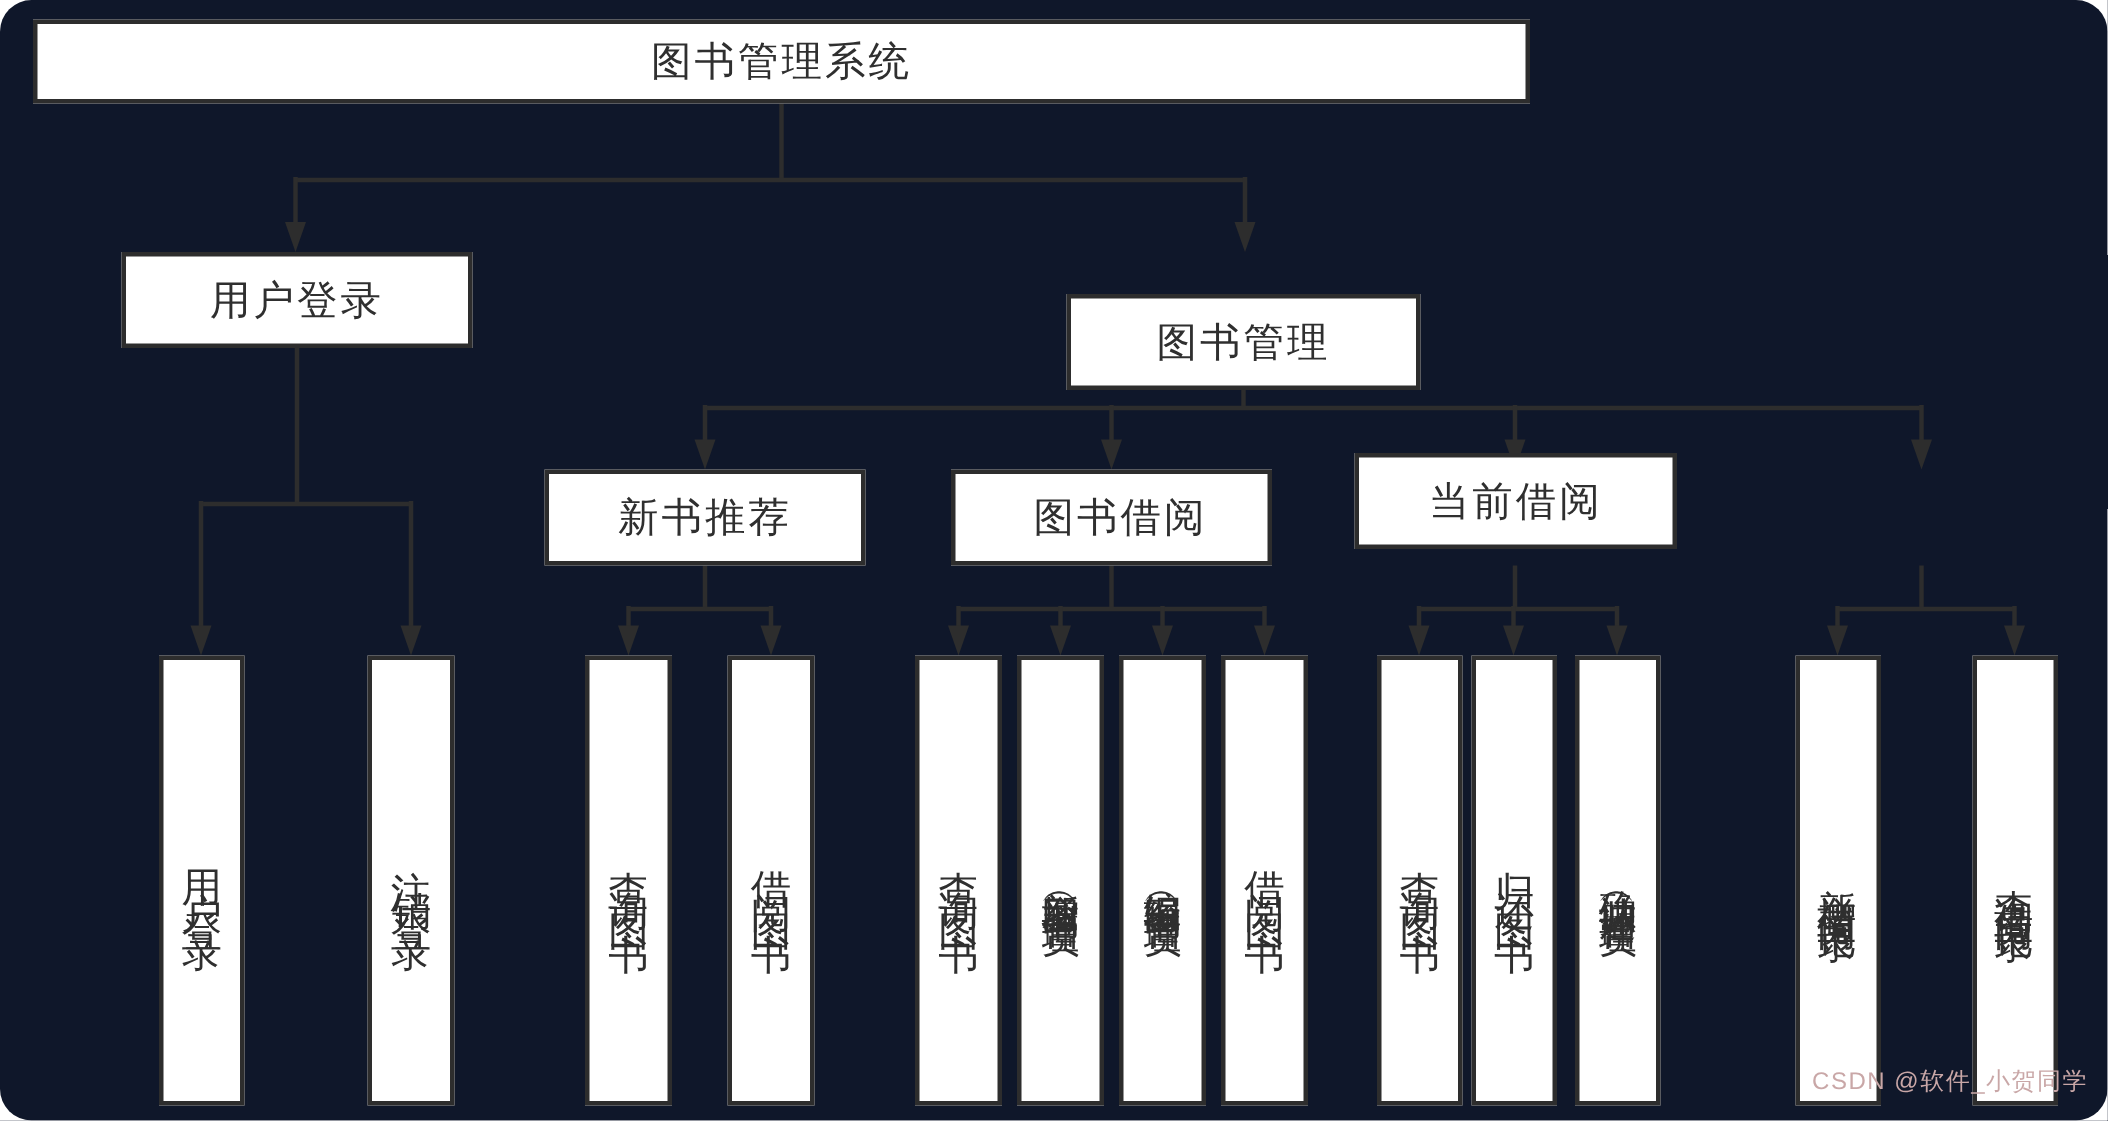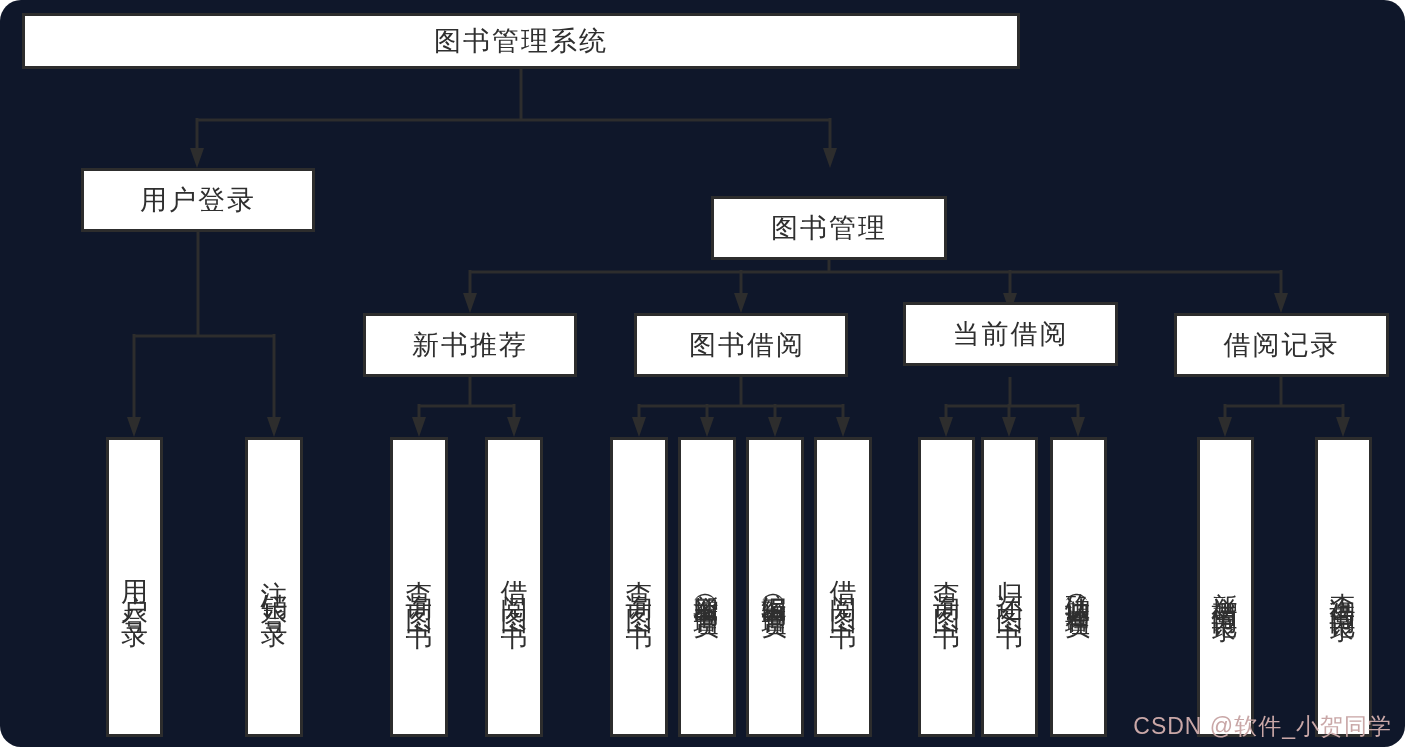--- a/index.html
+++ b/index.html
@@ -36,21 +36,21 @@
     text-orientation: mixed;
     letter-spacing: 14px;
     font-size: 27px;
   }
   .vtext.v6 { letter-spacing: 5px; font-size: 26px; }
   .vtext.v9 { letter-spacing: 3px; font-size: 25px; }
   .watermark {
     position: absolute;
     top: 711px;
     right: 13px;
-    font-size: 23px;
+    font-size: 16px;
     color: #c9a7a7;
     letter-spacing: 1px;
     z-index: 5;
     white-space: nowrap;
   }
 </style>
 </head>
 <body>
 
 <div class="canvas">
@@ -122,21 +122,20 @@
   </svg>
 
   <div class="box" style="left:22px; top:13px; width:998px; height:56px;">图书管理系统</div>
 
   <div class="box" style="left:81px; top:168px; width:234px; height:64px;">用户登录</div>
   <div class="box" style="left:711px; top:168px; width:236px; height:64px;margin-top:28px;">图书管理</div>
 
   <div class="box" style="left:363px; top:313px; width:214px; height:64px;text-align:right;">新书推荐</div>
   <div class="box" style="left:634px; top:313px; width:214px; height:64px;padding-left:12px;">图书借阅</div>
   <div class="box" style="left:903px; top:302px; width:215px; height:64px;">当前借阅</div>
-  <div class="box" style="left:1174px; top:313px; width:215px; height:64px;">借阅记录</div>
 
   <div class="box leaf" style="left:106px; width:57px;">
     <span class="vtext">用户登录</span>
   </div>
   <div class="box leaf" style="left:245px; width:58px;">
     <span class="vtext">注销登录</span>
   </div>
 
   <div class="box leaf" style="left:390px; width:58px;">
     <span class="vtext">查询图书</span>

